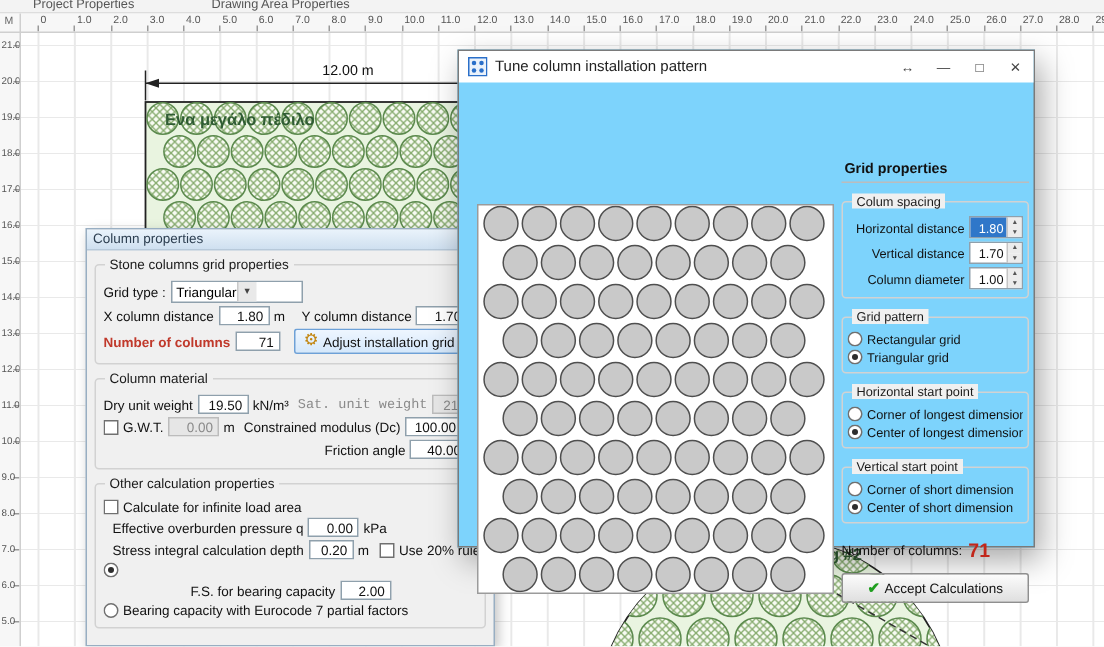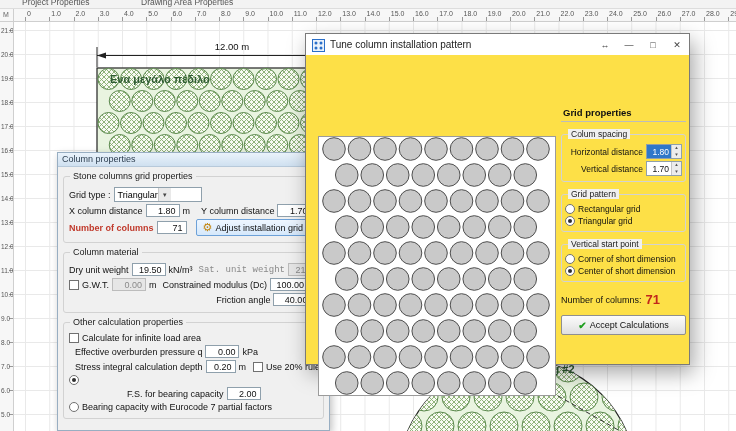--- a/index.html
+++ b/index.html
@@ -52,21 +52,21 @@
   .btn{display:inline-flex;align-items:center;justify-content:center;gap:3px;border:1px solid #8f8f8f;border-radius:2px;background:linear-gradient(#fcfcfc,#dfdfdf);font-size:9px;height:17px;padding:0 6px;color:#111;}
   .btn.adjust{border-color:#6da1d8;background:linear-gradient(#eef6ff,#d5e8fb);}
   .gear{color:#c2850f;font-size:11px;line-height:1;}
 
   
   .col-props{position:absolute;left:57px;top:152px;width:273px;height:279px;background:#f0f0f0;border:1px solid #98aec2;box-shadow:2px 3px 8px rgba(0,0,0,.25);overflow:hidden;z-index:5;}
   .cp-title{height:14px;background:linear-gradient(#eaf3fb,#cfe0f0);border-bottom:1px solid #b7c9da;font-size:9px;color:#2c3e50;padding:1px 0 0 4px;}
   .cp-body{position:relative;padding:0 3px;height:264px;}
 
   
-  .tune{position:absolute;left:305px;top:33px;width:385px;height:332px;background:#fde047;border:1px solid #7a7a7a;box-shadow:4px 8px 20px rgba(0,0,0,.35);z-index:10;}
+  .tune{position:absolute;left:305px;top:33px;width:385px;height:332px;background:#7dd3fc;border:1px solid #7a7a7a;box-shadow:4px 8px 20px rgba(0,0,0,.35);z-index:10;}
   .tune-titlebar{height:21px;background:#fff;display:flex;align-items:center;padding-left:6px;}
   .tune-icon{width:13px;height:13px;margin-right:5px;flex:none;}
   .tune-title{font-size:10px;color:#222;flex:1;}
   .wb{width:24px;height:21px;display:inline-flex;align-items:center;justify-content:center;font-size:9px;color:#444;flex:none;}
   .tune-body{position:relative;height:372px;margin-top:45px;}
   .preview{position:absolute;left:12px;top:36px;width:238px;height:260px;background:#fff;border:1px solid #9b9b9b;}
   .pcol{fill:#c9c9c9;stroke:#4f4f4f;stroke-width:1;}
   .side{position:absolute;left:255px;top:4px;width:125px;}
   .side-header{font-size:9.5px;font-weight:bold;color:#111;border-bottom:1px solid #bcbcbc;padding:3px 2px;}
   .side .group{margin:12px 0 0 0;padding:7px 3px 3px 3px;}
@@ -533,34 +533,55 @@
           <div class="srow right">
             <span class="slbl">Vertical distance</span>
             <span class="spin">
               <span class="val">1.70</span>
               <span class="arrows">
                   <span>▲</span>
                   <span>▼</span>
                 </span>
             </span>
           </div>
+          <div class="srow right">
+            <span class="slbl">Column diameter</span>
+            <span class="spin">
+              <span class="val">1.00</span>
+              <span class="arrows">
+                  <span>▲</span>
+                  <span>▼</span>
+                </span>
+            </span>
+          </div>
         </div>
 
         <div class="group">
           <span class="group-title">Grid pattern</span>
           <div class="srow">
             <span class="radio"></span>
             <span class="slbl">Rectangular grid</span>
           </div>
           <div class="srow">
             <span class="radio sel"></span>
             <span class="slbl">Triangular grid</span>
           </div>
         </div>
 
+        <div class="group">
+          <span class="group-title">Horizontal start point</span>
+          <div class="srow">
+            <span class="radio"></span>
+            <span class="slbl">Corner of longest dimension</span>
+          </div>
+          <div class="srow">
+            <span class="radio sel"></span>
+            <span class="slbl">Center of longest dimension</span>
+          </div>
+        </div>
 
         <div class="group">
           <span class="group-title">Vertical start point</span>
           <div class="srow">
             <span class="radio"></span>
             <span class="slbl">Corner of short dimension</span>
           </div>
           <div class="srow">
             <span class="radio sel"></span>
             <span class="slbl">Center of short dimension</span>

